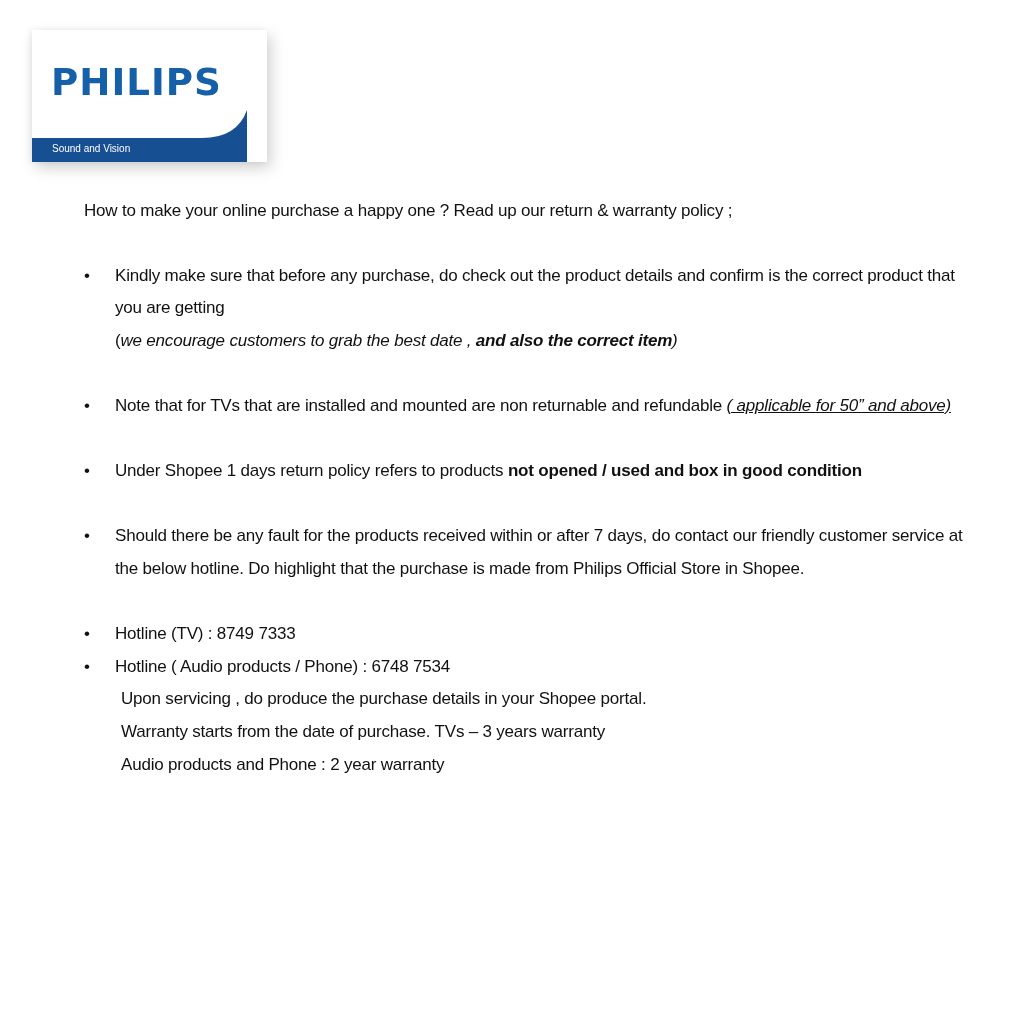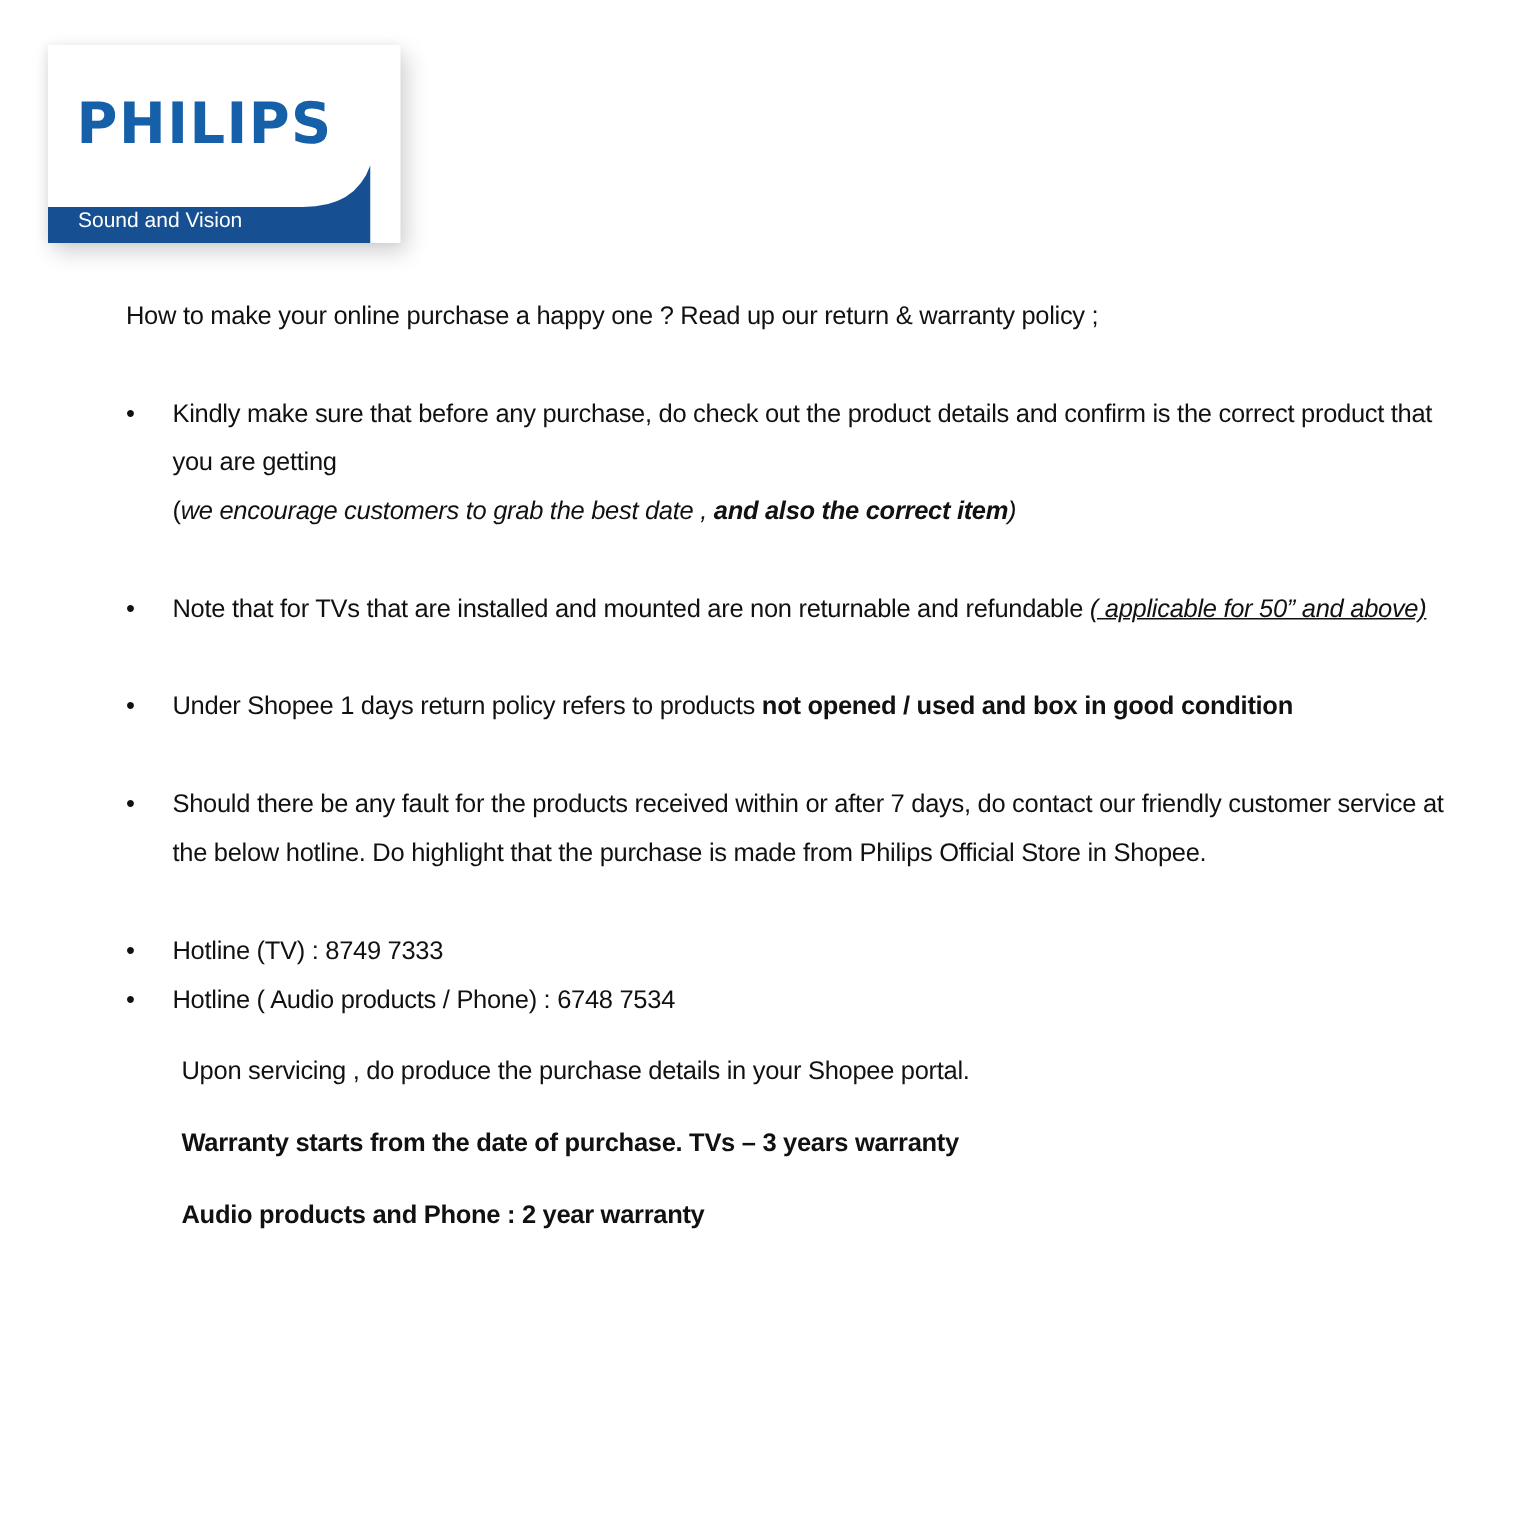--- a/index.html
+++ b/index.html
@@ -15,39 +15,39 @@
   }
   .logo-word {
     position: absolute; left: 19px; top: 30px; font-family: "DejaVu Sans", sans-serif;
     font-weight: bold; font-size: 38px; letter-spacing: 1px; color: #0b5ed7;
     color: #1560a8; transform: scaleX(0.98); transform-origin: left;
   }
   .logo-band {
     position: absolute; left: 0; bottom: 0; width: 215px; height: 52px;
   }
   .logo-tagline {
-    position: absolute; left: 20px; bottom: 8px; color: #fff; font-size: 14px;
+    position: absolute; left: 20px; bottom: 8px; color: #fff; font-size: 10px;
     font-family: "Liberation Sans", sans-serif;
   }
   .content {
     position: absolute; left: 84px; top: 195px; width: 900px;
     font-size: 17px; line-height: 32.6px; letter-spacing: -0.2px;
   }
   .intro { margin: 0 0 32px 0; }
   ul { list-style: none; margin: 0; padding: 0; }
   li { position: relative; padding-left: 31px; }
   li.gap { margin-bottom: 32.6px; }
   .bullet {
     position: absolute; left: 0; top: 0; width: 20px;
   }
   .it { font-style: italic; }
   .bu { font-weight: bold; }
   .iu { font-style: italic; text-decoration: underline; }
-  .tail { padding-left: 37px; margin-top: 15px; }
-  .b { font-weight: bold; }
+  .tail { padding-left: 37px; }
+  .b { font-weight: normal; }
 </style>
 </head>
 <body>
 
 <div class="logo-card">
   <div class="logo-word">PHILIPS</div>
   <svg class="logo-band" viewBox="0 0 215 52" preserveAspectRatio="none">
     <path d="M0 28 L170 28 Q205 28 215 0 L215 52 L0 52 Z" fill="#164f92"></path>
   </svg>
   <div class="logo-tagline">Sound and Vision</div>

